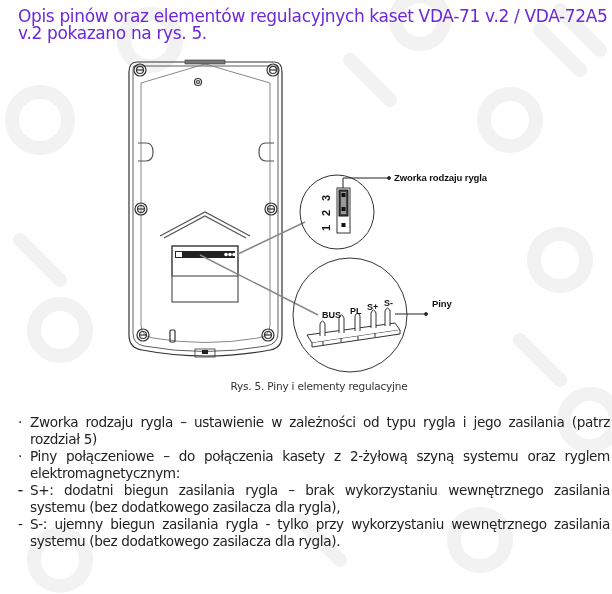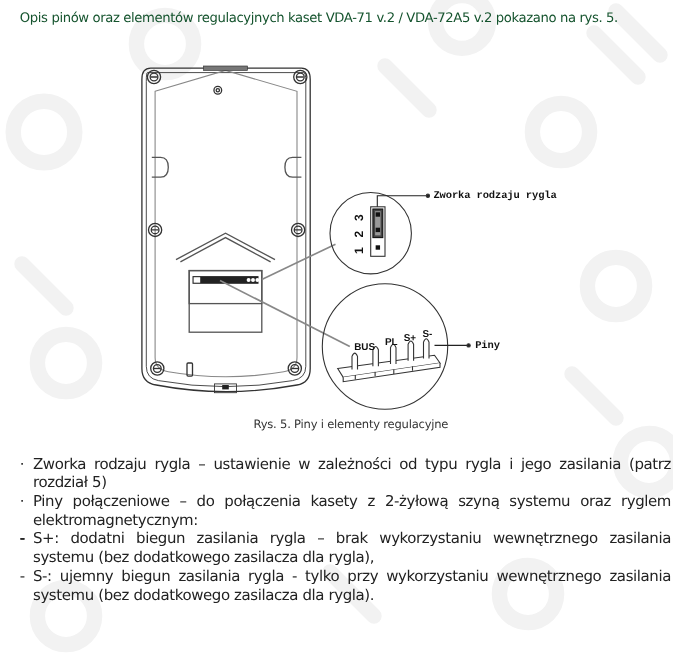--- a/index.html
+++ b/index.html
@@ -7,30 +7,30 @@
     width: 612px; height: 594px; overflow: hidden;
     background: #ffffff; position: relative;
     font-family: "DejaVu Sans", sans-serif;
     color: #222222;
   }
   .watermark {
     position: absolute; inset: 0; pointer-events: none; overflow: hidden;
   }
   .intro {
     position: absolute; left: 18px; top: 8px; width: 590px;
-    font-size: 12px; line-height: 17px; letter-spacing: -0.35px;
-    color: #14532d;
+    font-size: 17px; line-height: 17px; letter-spacing: -0.35px;
+    color: #6d28d9;
   }
   .figure { position: absolute; left: 0; top: 50px; width: 612px; height: 330px; }
   .caption {
     position: absolute; left: 0; width: 592px; top: 380px; text-align: center;
     font-size: 10.5px; color: #333; letter-spacing: -0.2px; padding-left: 23px;
   }
   .lbl {
-    position: absolute; font-family: Liberation Mono, monospace;
+    position: absolute; font-family: Liberation Sans, sans-serif;
     font-size: 9.5px; color: #111; font-weight: bold; letter-spacing: -0.1px;
   }
   .list {
     position: absolute; left: 18px; top: 414px; width: 592px;
     font-size: 13.6px; line-height: 17px; letter-spacing: -0.35px; color: #222;
   }
   .item { position: relative; padding-left: 12px; text-align: justify; }
   .item .mark { position: absolute; left: 0; top: 0; }
 </style>
 </head>
@@ -154,21 +154,21 @@
       <circle cx="426" cy="314" r="1.5" fill="#222"></circle>
     </g>
     <g font-family="Liberation Sans, sans-serif" font-size="9" fill="#111" font-weight="bold">
       <text x="322" y="318">BUS</text>
       <text x="350" y="314">PL</text>
       <text x="367" y="310">S+</text>
       <text x="384" y="306">S-</text>
     </g>
   </svg>
   <div class="lbl" style="left:394px; top:122px;">Zworka rodzaju rygla</div>
-  <div class="lbl" style="left:432px; top:258px;">Piny</div>
+  <div class="lbl" style="left:432px; top:248px;">Piny</div>
 </div>
 
 <div class="caption">Rys. 5. Piny i elementy regulacyjne</div>
 
 <div class="list">
   <div class="item">
     <span class="mark">·</span>
     <span>Zworka rodzaju rygla – ustawienie w zależności od typu rygla i jego zasilania (patrz rozdział 5)</span>
   </div>
   <div class="item">

